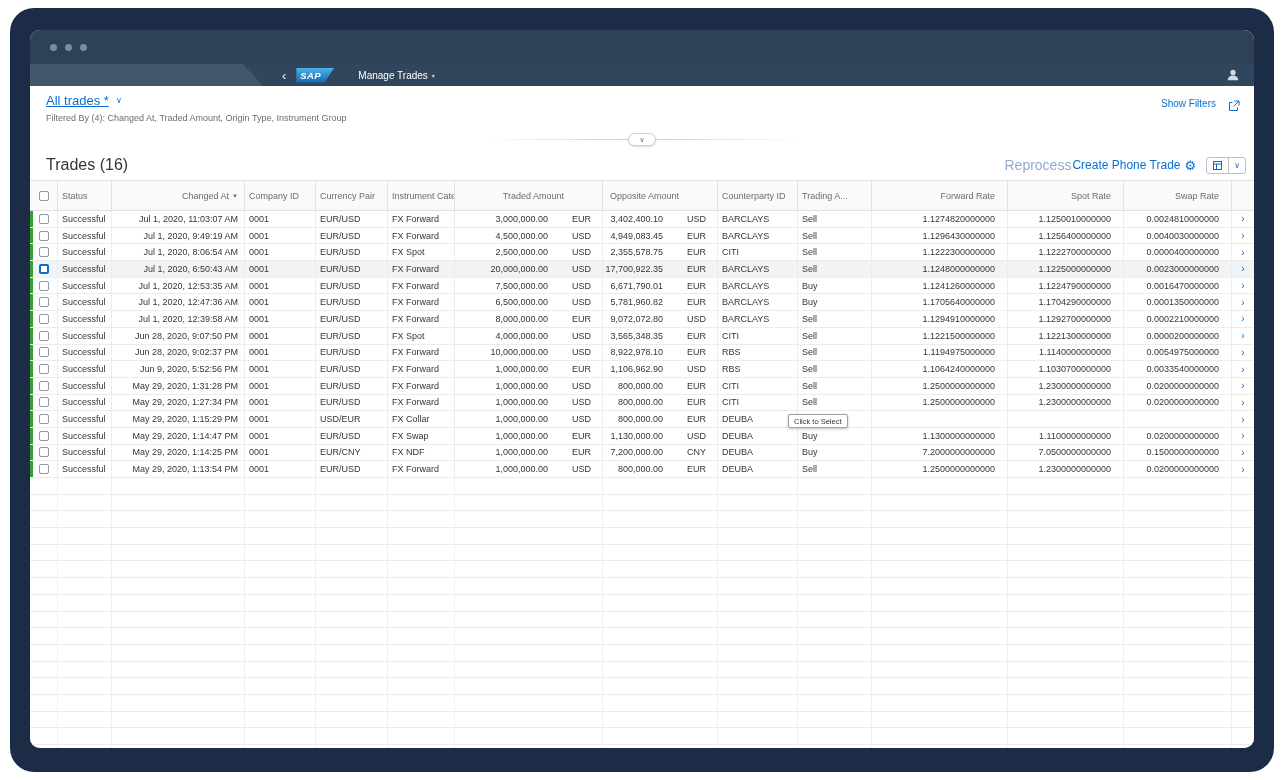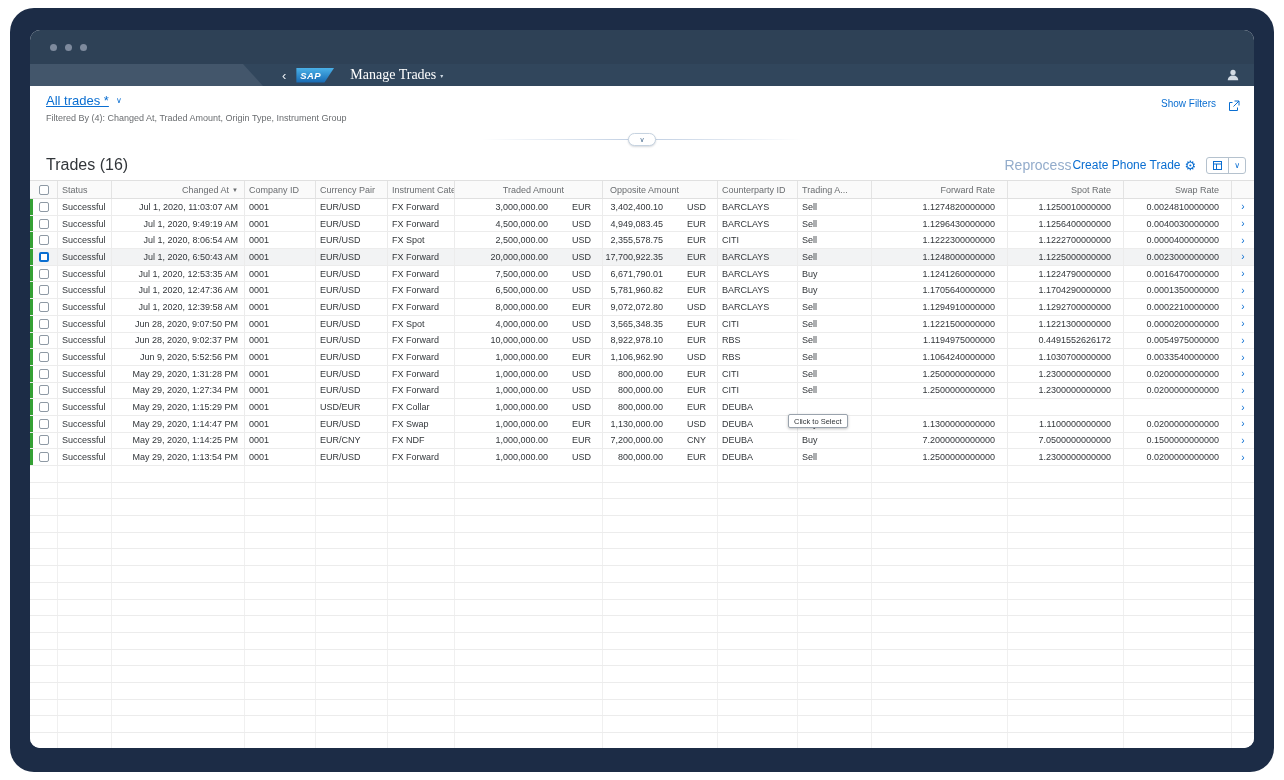--- a/index.html
+++ b/index.html
@@ -17,21 +17,21 @@
   .dot{width:7px;height:7px;border-radius:50%;background:#7e8a9d;display:inline-block;}
   
   .shell{position:relative;height:22px;background:var(--shell);display:flex;align-items:center;}
   .shell-tab{position:absolute;left:0;top:0;height:100%;width:240px;background:var(--shell-tab);
     clip-path:polygon(0 0,213px 0,233px 100%,0 100%);}
   .shell>*{position:relative;z-index:1;}
   .back{color:#e8edf2;font-size:13px;margin-left:12px;line-height:1;cursor:default;}
   .sap-logo{margin-left:10px;width:38px;height:15px;background:linear-gradient(180deg,#4ab1e8,#1668b2);
     clip-path:polygon(0 0,100% 0,74% 100%,0 100%);display:flex;align-items:center;}
   .sap-logo span{color:#fff;font-style:italic;font-weight:bold;font-size:9.5px;padding-left:4px;letter-spacing:.3px;}
-  .app-title{color:#fff;font-size:14px;margin-left:16px;font-family:Liberation Serif, serif;}
+  .app-title{color:#fff;font-size:10px;margin-left:24px;}
   .title-caret{color:#cfd9e3;font-size:6px;margin-left:4px;}
   .shell-spacer{flex:1;}
   .person{margin-right:14px;display:flex;align-items:center;}
   
   .pagehead{position:relative;height:44px;background:#fff;padding-left:16px;}
   .variant-row{display:flex;align-items:center;padding-top:7px;}
   .variant-title{color:var(--accent);font-size:13px;text-decoration:underline;}
   .variant-caret{color:var(--accent);font-size:8px;margin-left:7px;}
   .filter-summary{color:var(--head-text);font-size:9px;margin-top:5px;}
   .pagehead-right{position:absolute;right:14px;top:12px;display:flex;align-items:flex-start;gap:12px;}
@@ -50,21 +50,21 @@
   .reprocess{color:#93accb;font-size:14px;margin-right:1px;}
   .cpt{color:var(--accent);font-size:12px;margin-right:4px;}
   .gear{color:var(--accent);font-size:13px;margin-right:10px;line-height:1;}
   .split-btn{display:flex;height:17px;border:1px solid #b5c2ce;border-radius:3px;overflow:hidden;background:#fff;}
   .seg{display:flex;align-items:center;justify-content:center;padding:0 5px;}
   .seg+.seg{border-left:1px solid #b5c2ce;color:var(--accent);font-size:8px;}
   
   .grid{background:#fff;}
   .grid-row{display:grid;grid-template-columns:28px 54px 133px 71px 72px 67px 148px 115px 80px 74px 136px 116px 108px 22px;
     height:16.7px;border-bottom:1px solid var(--grid-line);position:relative;}
-  .grid-head{height:19px;background:#fafafa;border-top:1px solid #e0e0e0;border-bottom:1px solid #e0e0e0;}
+  .grid-head{height:31px;background:#fafafa;border-top:1px solid #e0e0e0;border-bottom:1px solid #e0e0e0;}
   .cell{display:flex;align-items:center;overflow:hidden;white-space:nowrap;border-right:1px solid var(--grid-line);
     font-size:9px;color:var(--cell-text);padding-left:4px;}
   .grid-head .cell{color:var(--head-text);background:#fafafa;border-right-color:#e3e3e3;}
   .cell:last-child{border-right:none;padding-left:0;justify-content:center;}
   .ar{justify-content:flex-end;padding-left:0;padding-right:6px;}
   .pr12{padding-right:12px;}
   .amt{justify-content:flex-end;padding-left:0;padding-right:4px;}
   .amt .ccy{width:26px;text-align:left;margin-left:24px;}
   .amt-head{justify-content:flex-end;padding-left:0;padding-right:38px;}
   .cb{width:10px;height:10px;border:1px solid #8e99a4;border-radius:2px;background:#fff;margin:0 auto;}
@@ -415,21 +415,21 @@
               <span>10,000,000.00</span>
               <span class="ccy">USD</span>
             </div>
             <div class="cell amt">
               <span>8,922,978.10</span>
               <span class="ccy">EUR</span>
             </div>
             <div class="cell">RBS</div>
             <div class="cell">Sell</div>
             <div class="cell ar pr12">1.1194975000000</div>
-            <div class="cell ar pr12">0.4491552626172</div>
+            <div class="cell ar pr12">1.1140000000000</div>
             <div class="cell ar pr12">0.0054975000000</div>
             <div class="cell">
               <span class="nav">›</span>
             </div>
           </div>
           <div class="grid-row row">
             <div class="cell cbcell">
               <span class="cb"></span>
             </div>
             <div class="cell">Successful</div>

